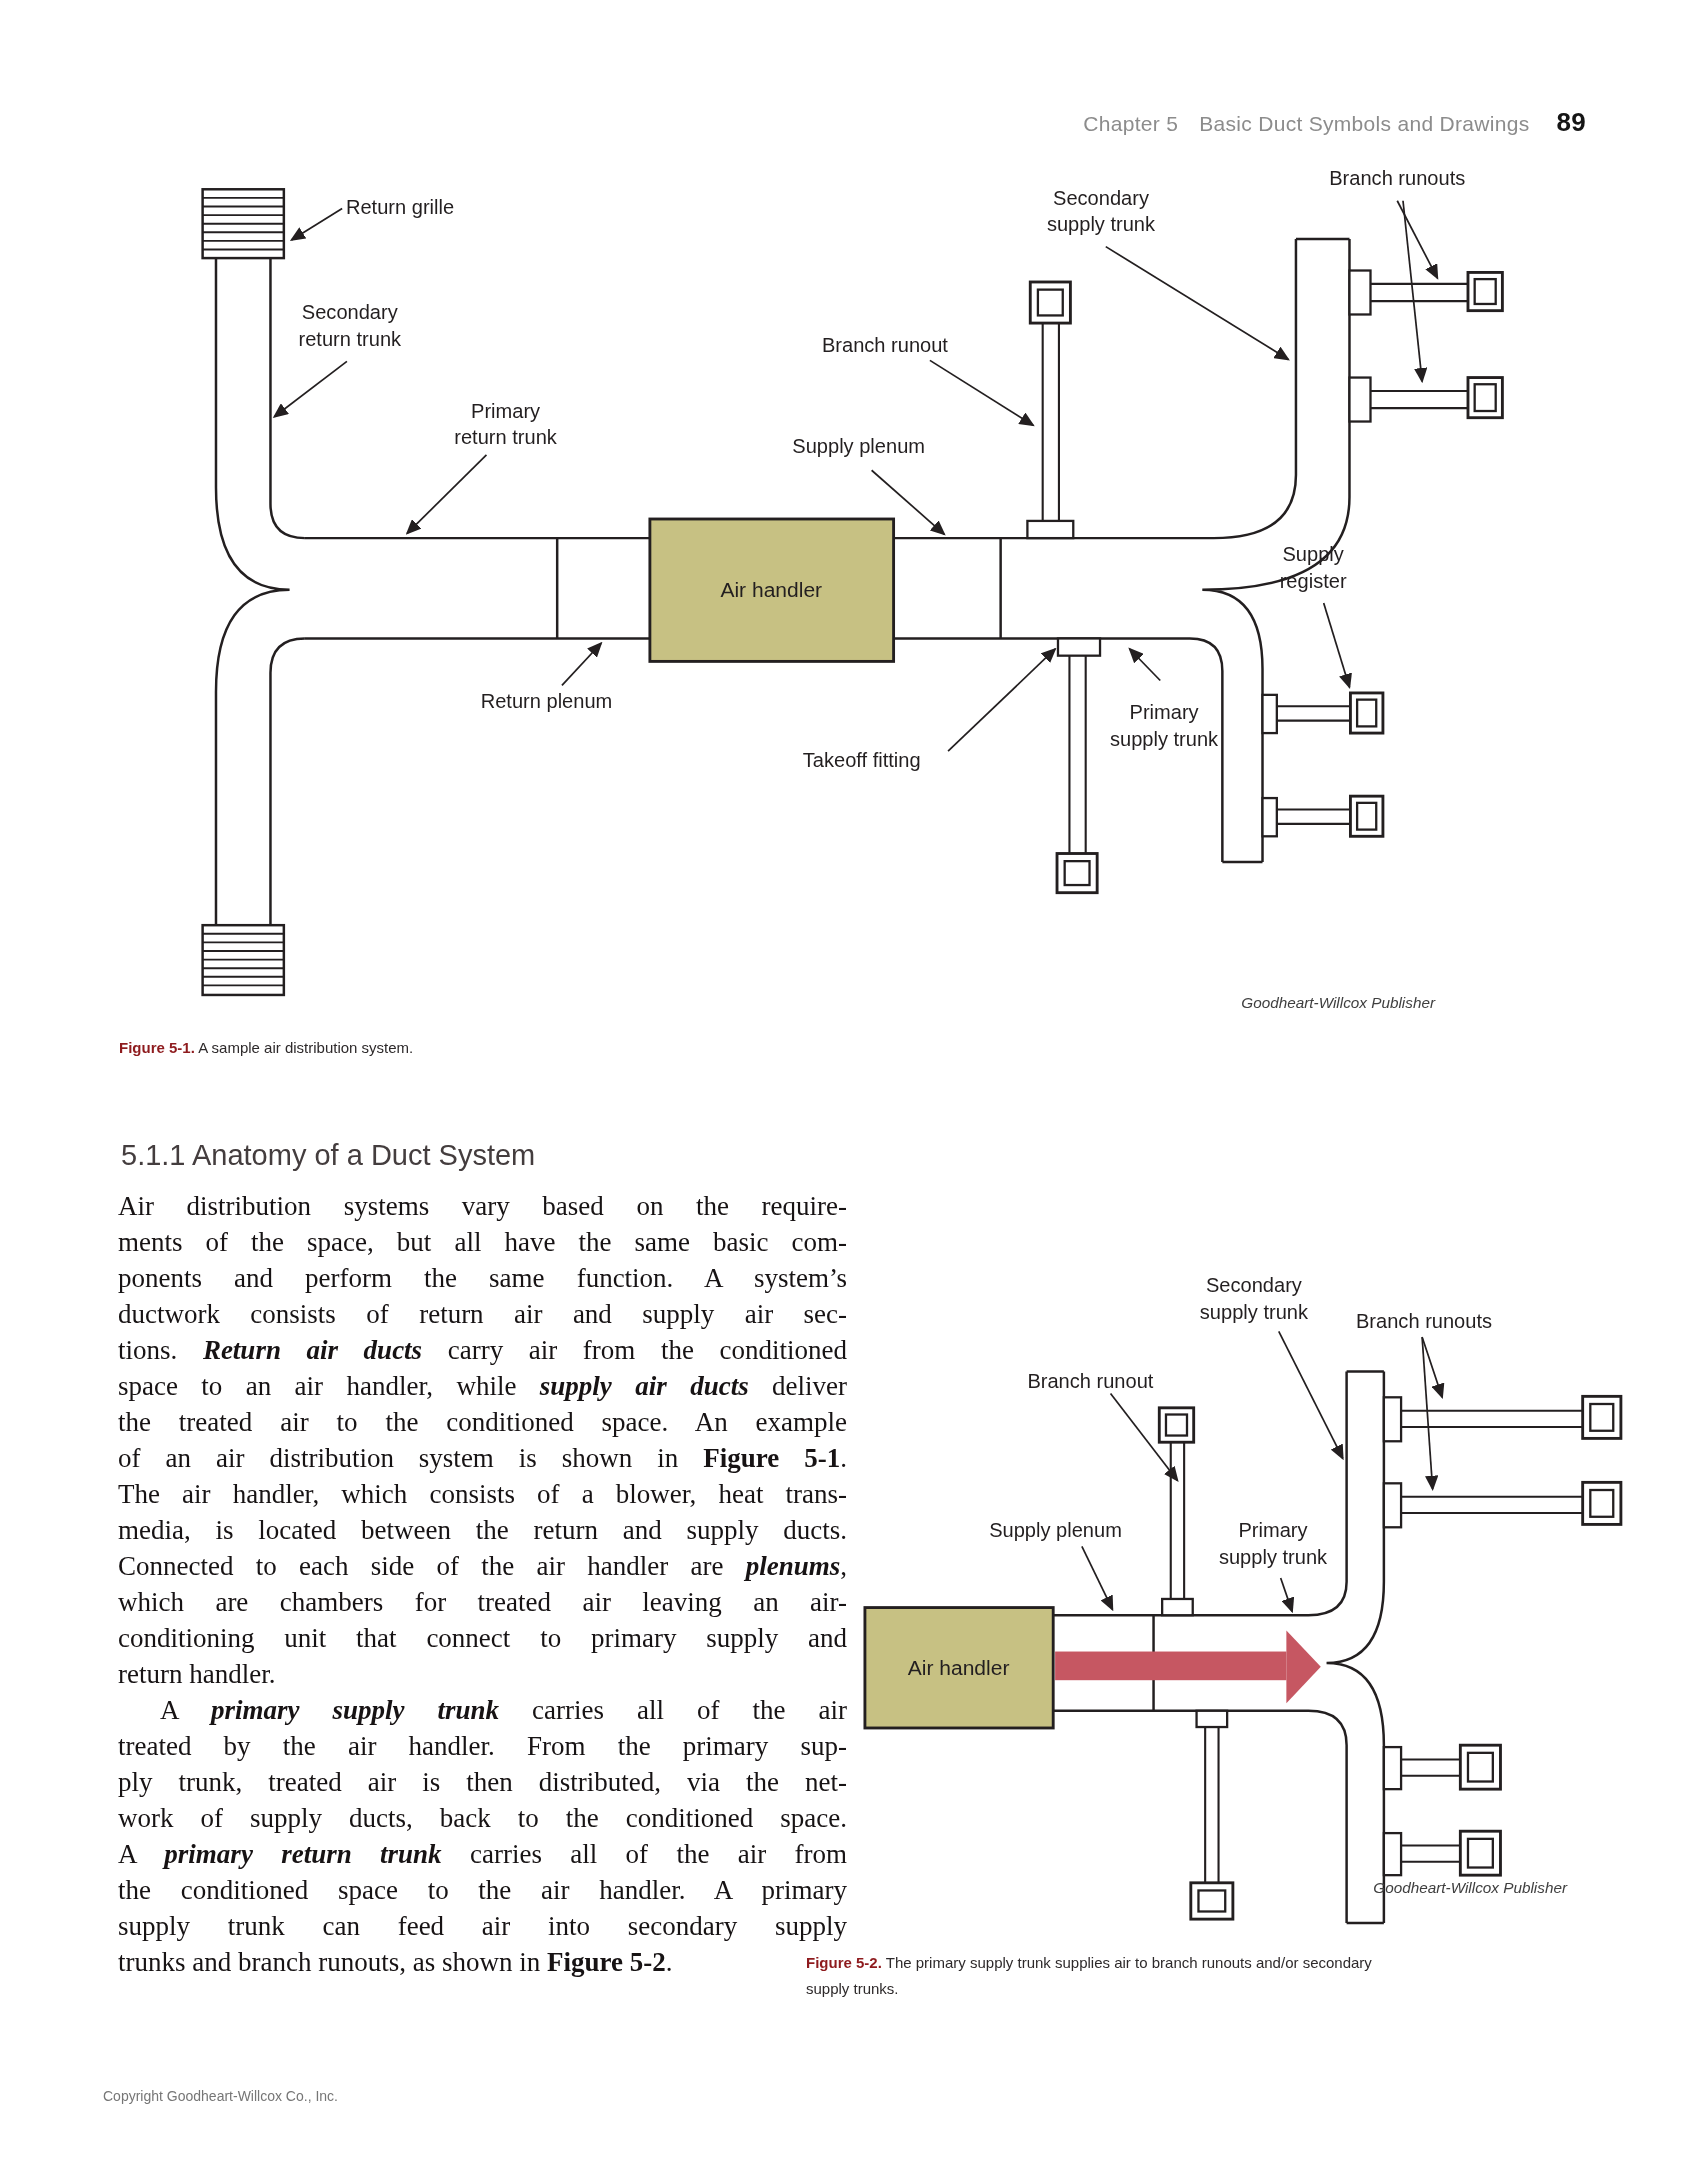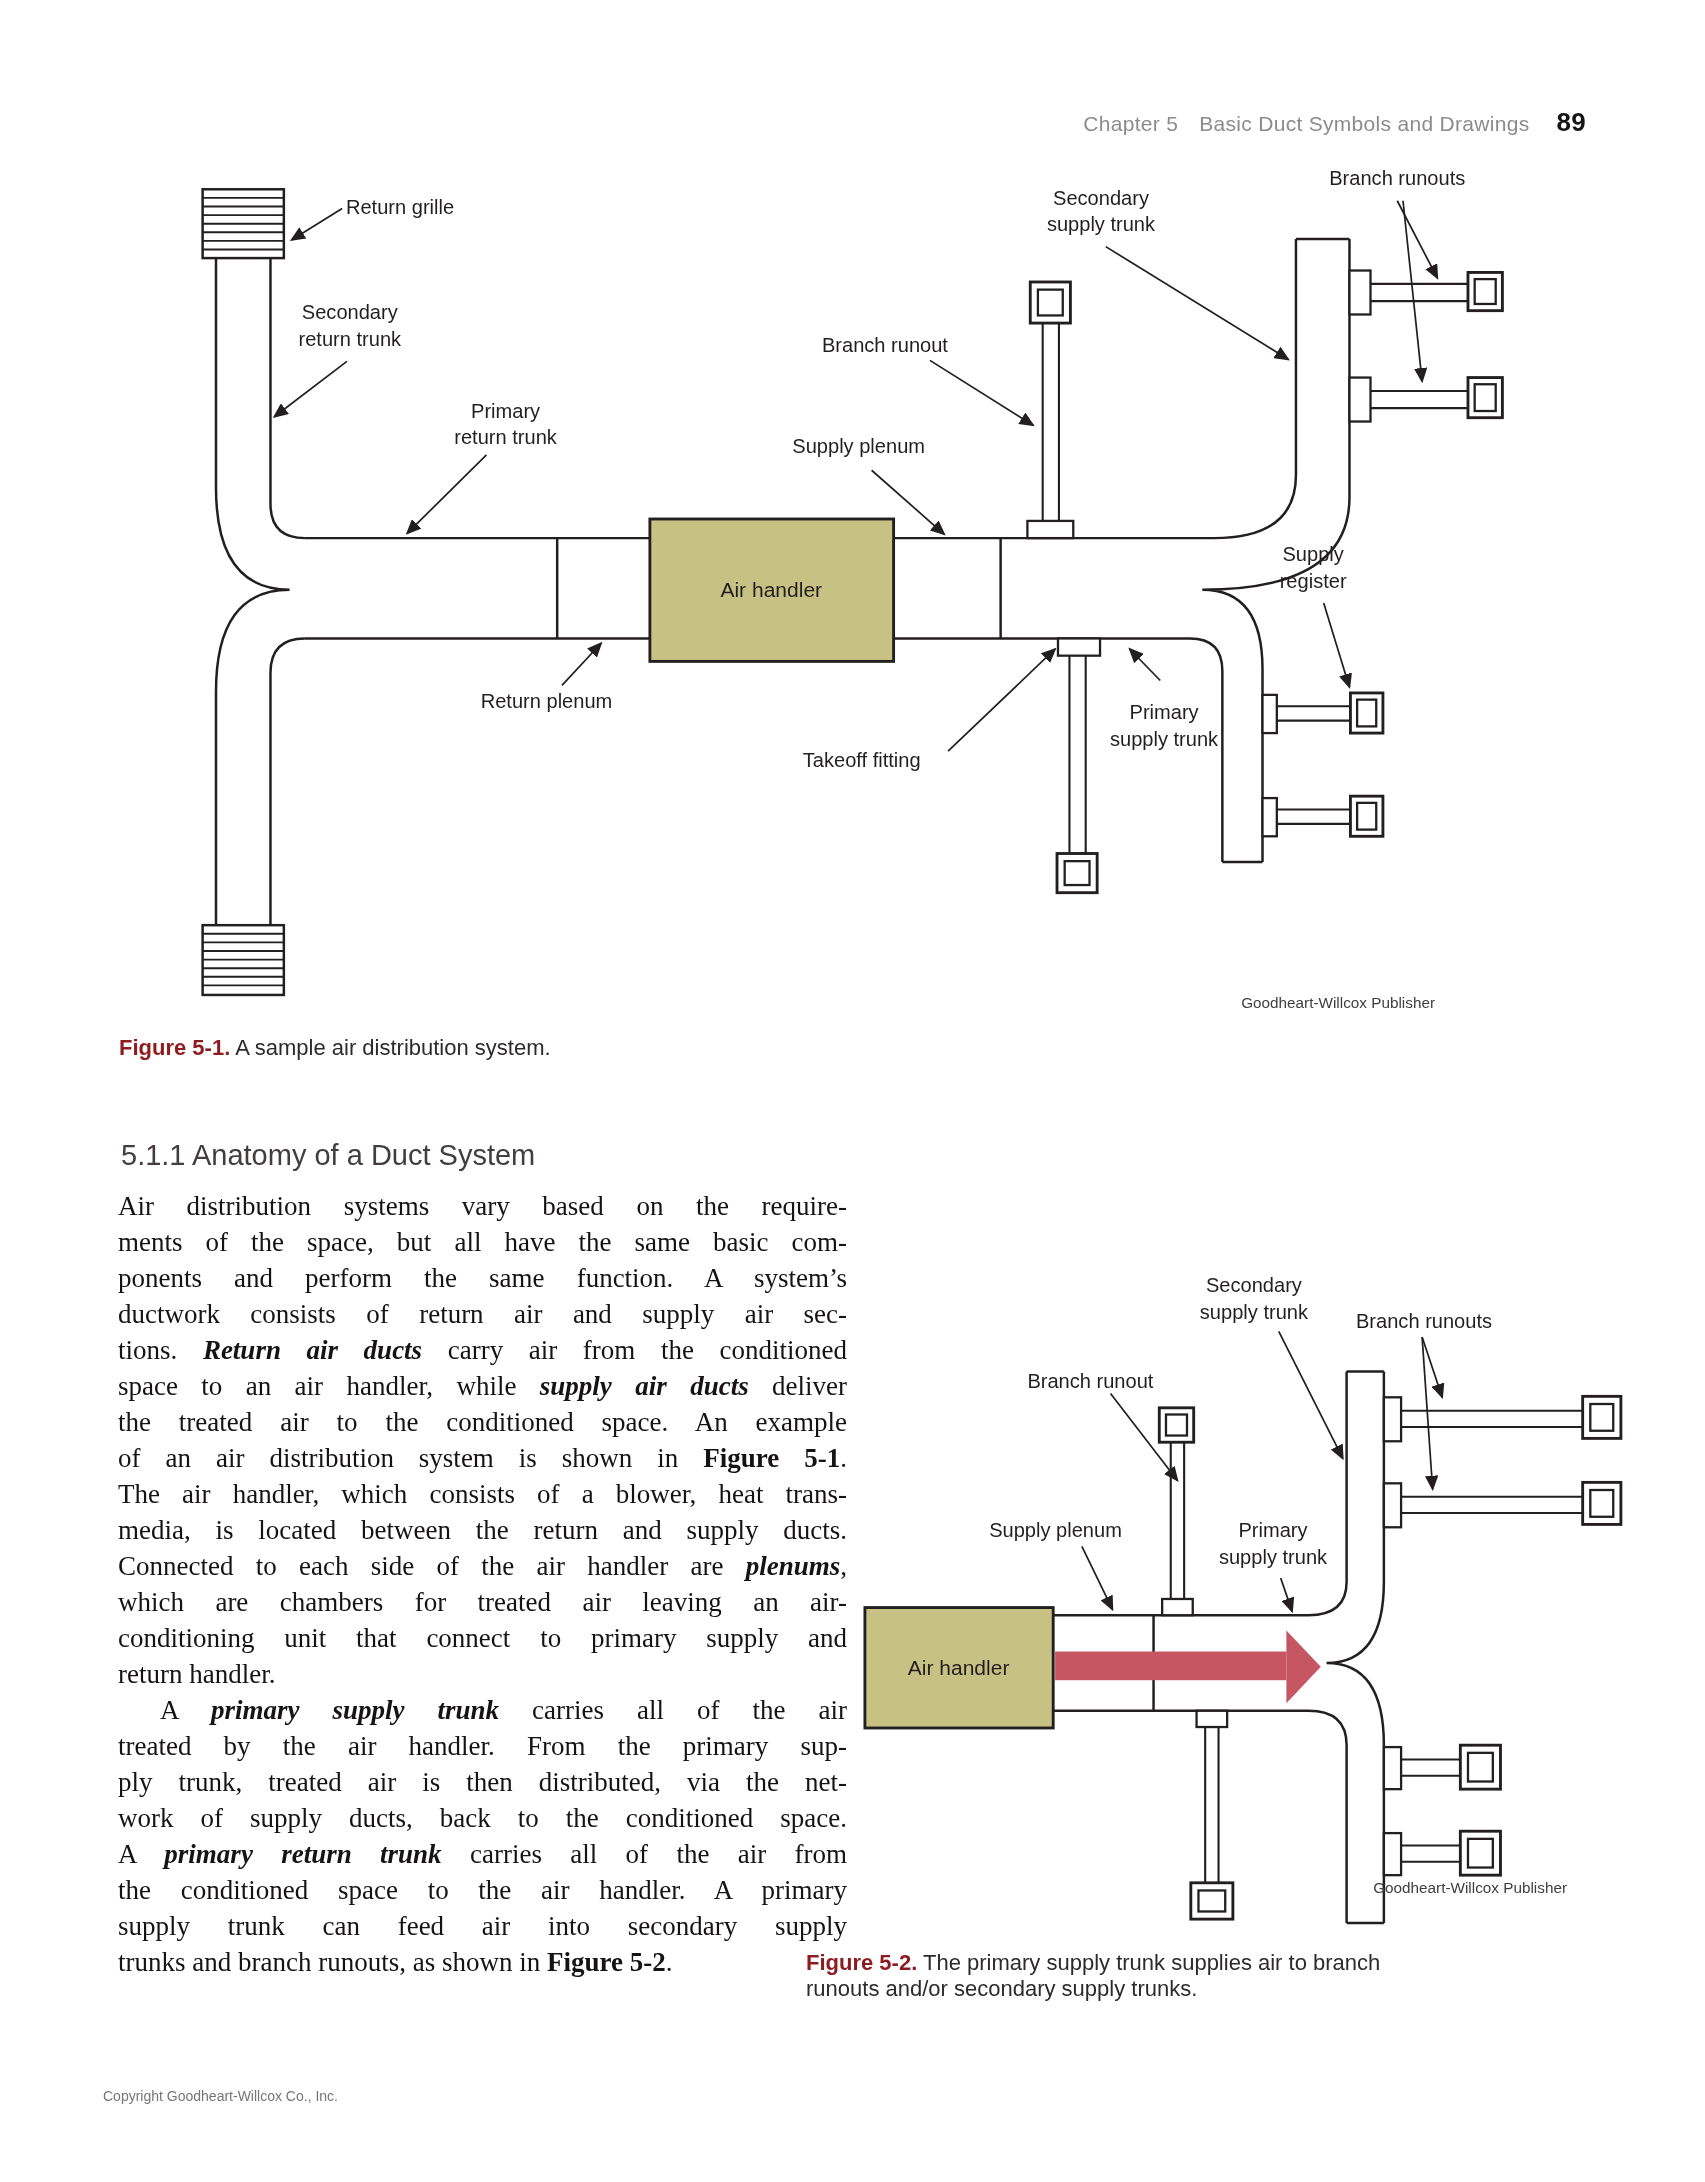--- a/index.html
+++ b/index.html
@@ -16,25 +16,25 @@
   .gr{fill:#ffffff;stroke:#231f20;stroke-width:2.6;}
   .grl{stroke:#231f20;stroke-width:2;}
   .ahbox{fill:#c7c183;stroke:#231f20;stroke-width:3;}
   .ldr{stroke:#231f20;stroke-width:1.8;fill:none;marker-end:url(#ah);}
   .redfill{fill:#c65762;}
 
   .hdr{position:absolute;top:71px;right:119px;font-size:21px;color:#8c8c8c;letter-spacing:0.3px;margin-top:36px;}
   .hdr .chap{margin-right:21px;}
   .hdr .pnum{margin-left:27px;font-size:26px;font-weight:bold;color:#151515;}
 
-  .credit{position:absolute;font-size:15.3px;color:#3f3f3f;}
+  .credit{position:absolute;font-style:italic;font-size:15.3px;color:#3f3f3f;}
   .credit.c1{top:994px;right:270px;}
   .credit.c2{top:1879px;right:138px;}
 
-  .cap{position:absolute;font-size:22px;color:#2e2a2b;line-height:26px;}
+  .cap{position:absolute;font-size:15px;color:#2e2a2b;line-height:26px;}
   .cap .figlabel{font-weight:bold;color:#8e1b1e;}
   .cap.cap1{left:119px;top:1035px;width:956px;}
   .cap.cap2{left:806px;top:1950px;width:593px;}
 
   .heading{position:absolute;left:121px;top:1139px;font-size:29px;color:#443d3e;}
 
   .bodycol{position:absolute;left:118px;top:1188px;width:729px;
            font-family:"Liberation Serif",serif;font-size:27px;line-height:36px;color:#171314;}
   .bline{text-align:justify;text-align-last:justify;}
   .bline.last{text-align-last:left;}

